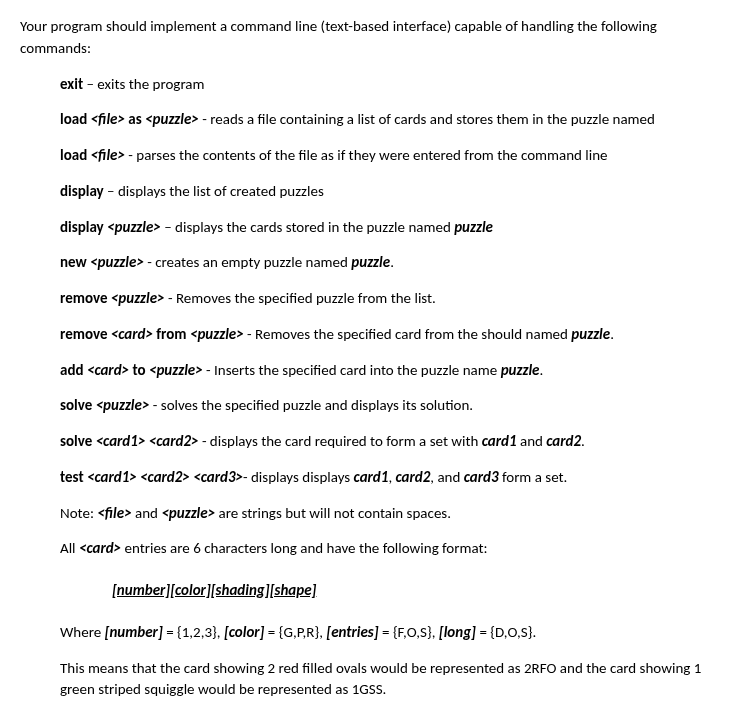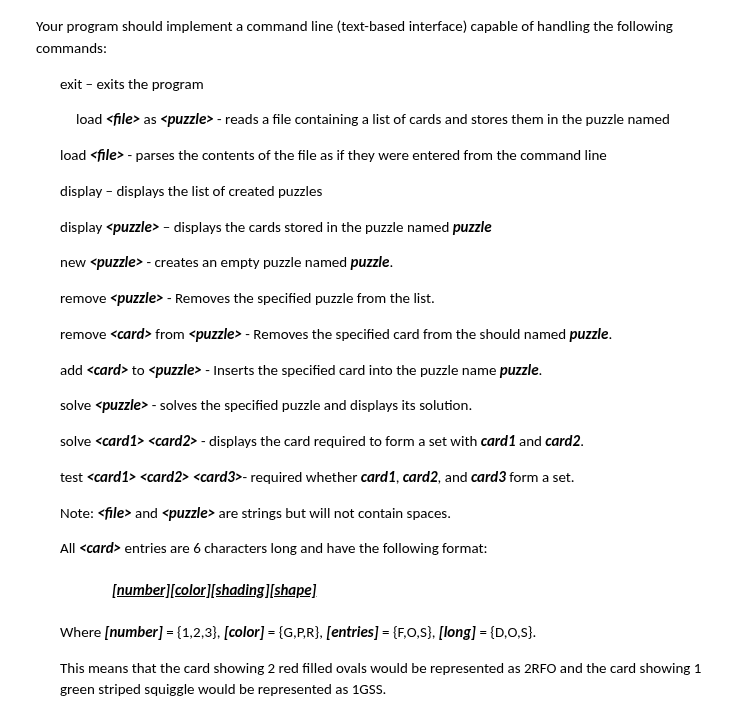--- a/index.html
+++ b/index.html
@@ -7,29 +7,29 @@
     font-size: 15px;
     color: #000;
     background: #fff;
     margin: 0;
     padding: 16px 20px;
     line-height: 1.45;
     width: 731px;
     box-sizing: border-box;
   }
   p {
-    margin: 0 0 14px 16px;
+    margin: 0 0 14px 0;
   }
   .indent1 {
     margin-left: 40px;
   }
   .indent2 {
     margin-left: 92px;
   }
-  b { font-weight: normal; }
+  b { font-weight: bold; }
   .bi { font-weight: bold; font-style: italic; }
 </style>
 </head>
 <body>
 
 <p>Your program should implement a command line (text-based interface) capable of handling the following commands:</p>
 
 <p class="indent1">
   <b>exit</b><span> – </span><span>exits the program</span>
 </p>
@@ -68,21 +68,21 @@
 
 <p class="indent1">
   <b>solve </b><span class="bi">&lt;puzzle&gt;</span><span> - </span><span>solves the specified puzzle and displays its solution.</span>
 </p>
 
 <p class="indent1">
   <b>solve </b><span class="bi">&lt;card1&gt;</span><b> </b><span class="bi">&lt;card2&gt;</span><span> - </span><span>displays the card required to form a set with </span><span class="bi">card1</span><span> and </span><span class="bi">card2</span><span>.</span>
 </p>
 
 <p class="indent1">
-  <b>test </b><span class="bi">&lt;card1&gt;</span><b> </b><span class="bi">&lt;card2&gt;</span><b> </b><span class="bi">&lt;card3&gt;</span><span>- </span><span>required whether </span><span class="bi">card1</span><span>, </span><span class="bi">card2</span><span>, and </span><span class="bi">card3</span><span> form a set.</span>
+  <b>test </b><span class="bi">&lt;card1&gt;</span><b> </b><span class="bi">&lt;card2&gt;</span><b> </b><span class="bi">&lt;card3&gt;</span><span>- </span><span>displays displays </span><span class="bi">card1</span><span>, </span><span class="bi">card2</span><span>, and </span><span class="bi">card3</span><span> form a set.</span>
 </p>
 
 <p class="indent1">
   <span>Note: </span><span class="bi">&lt;file&gt;</span><span> and </span><span class="bi">&lt;puzzle&gt;</span><span> are strings but will not contain spaces.</span>
 </p>
 
 <p class="indent1">
   <span>All </span><span class="bi">&lt;card&gt;</span><span> entries are 6 characters long and have the following format:</span>
 </p>
 

